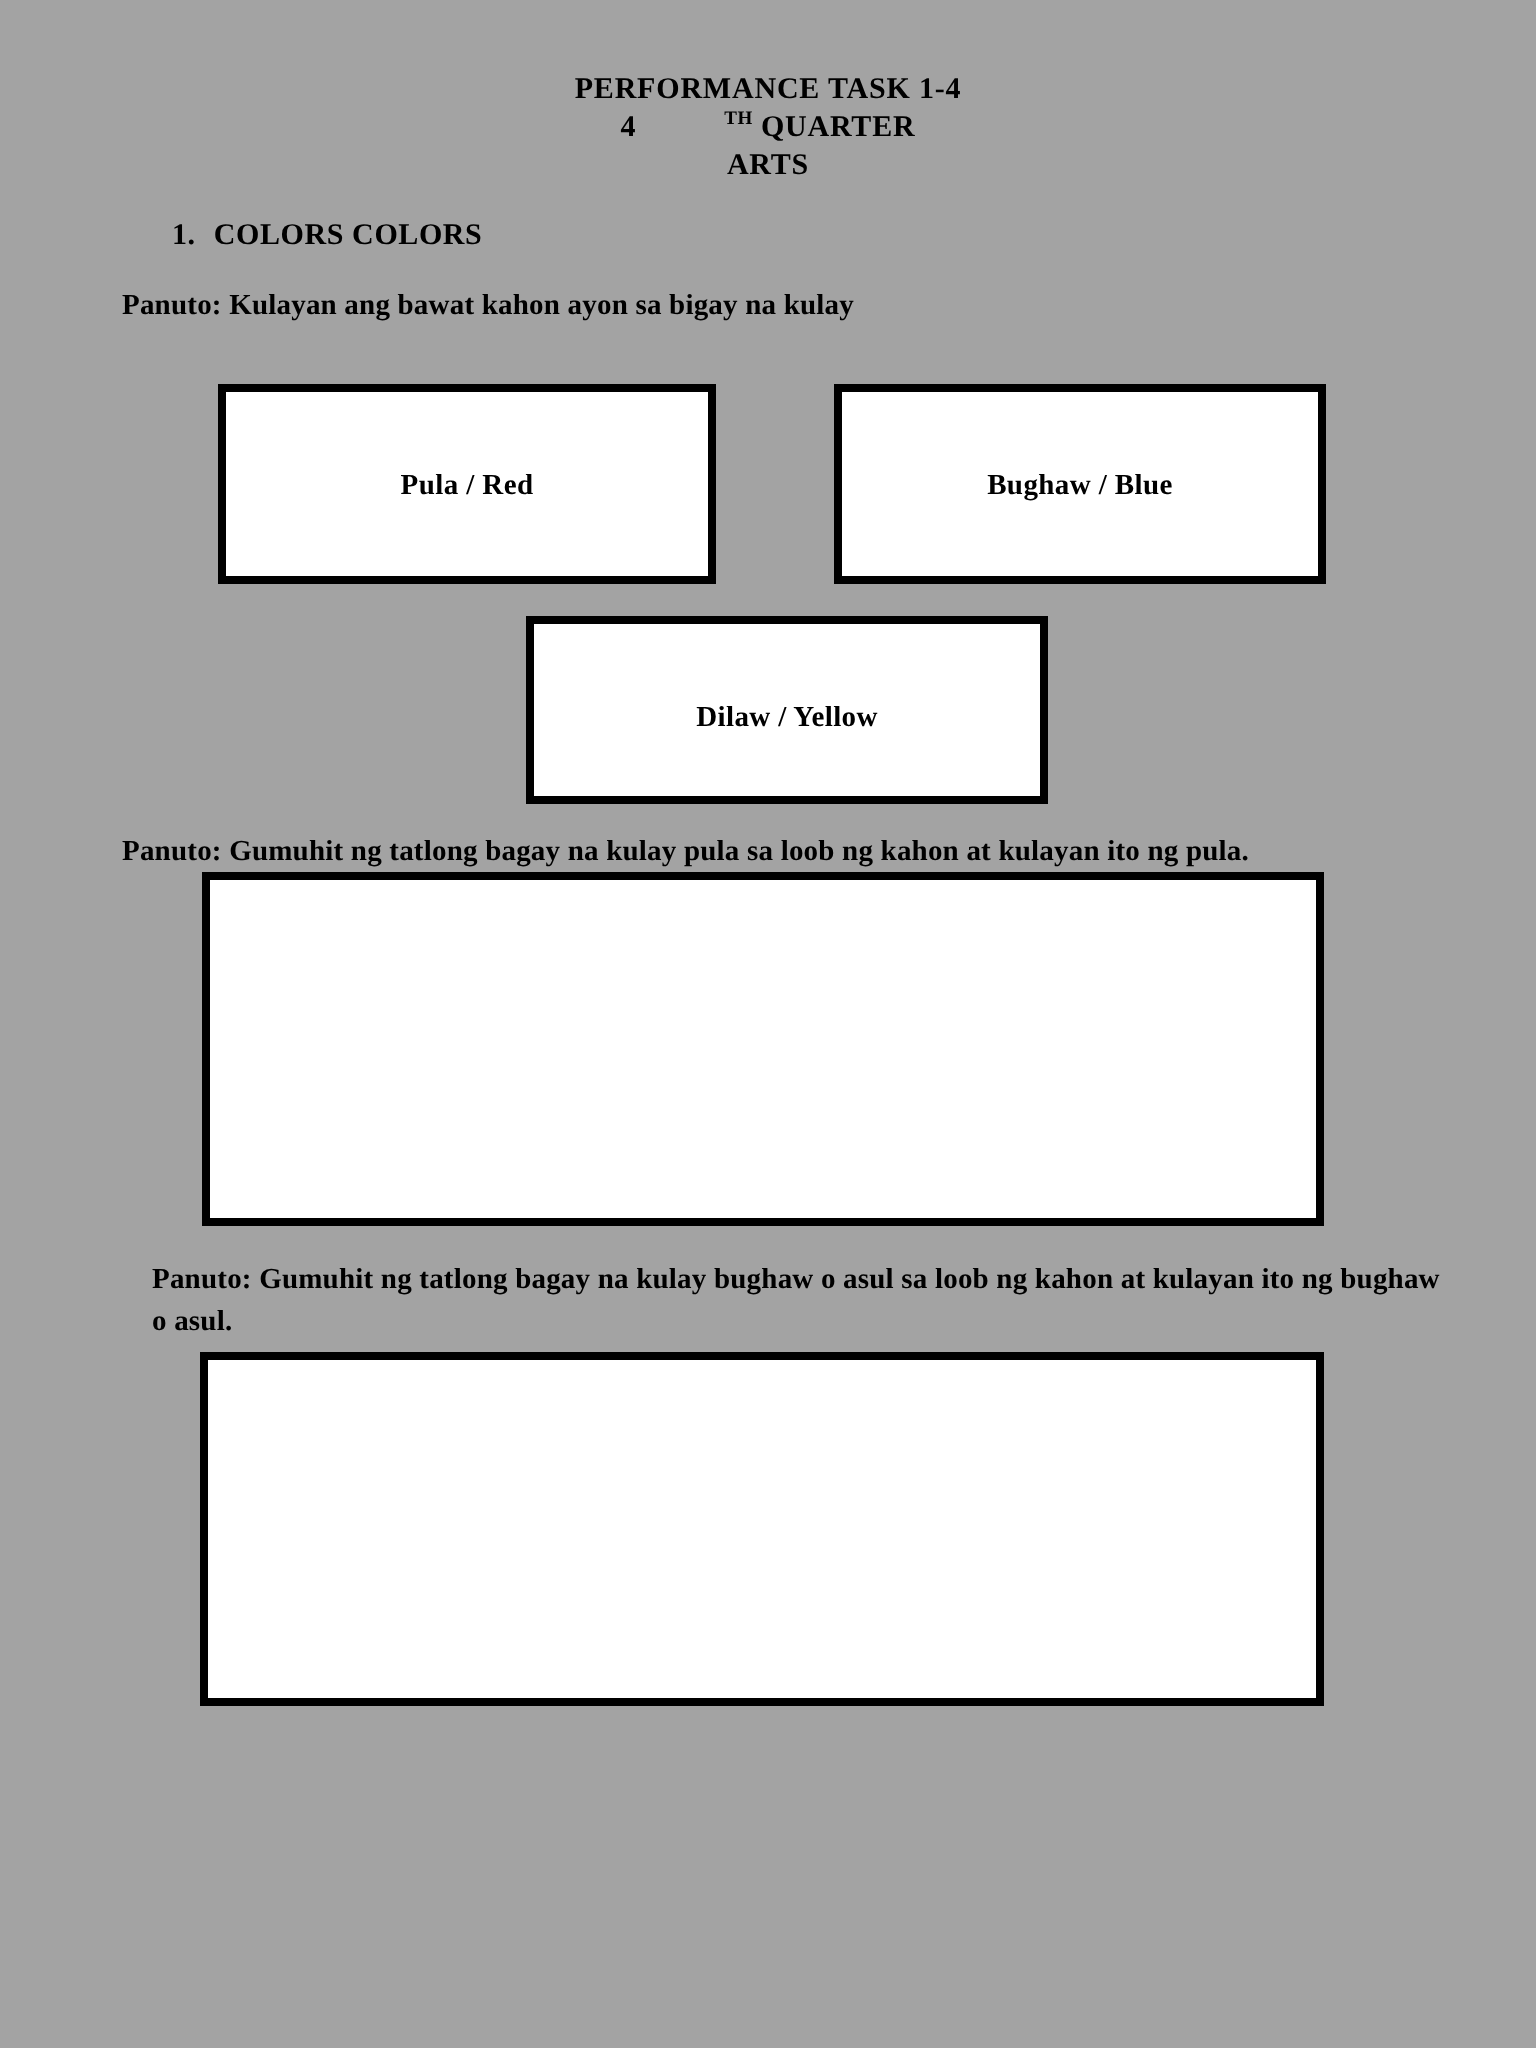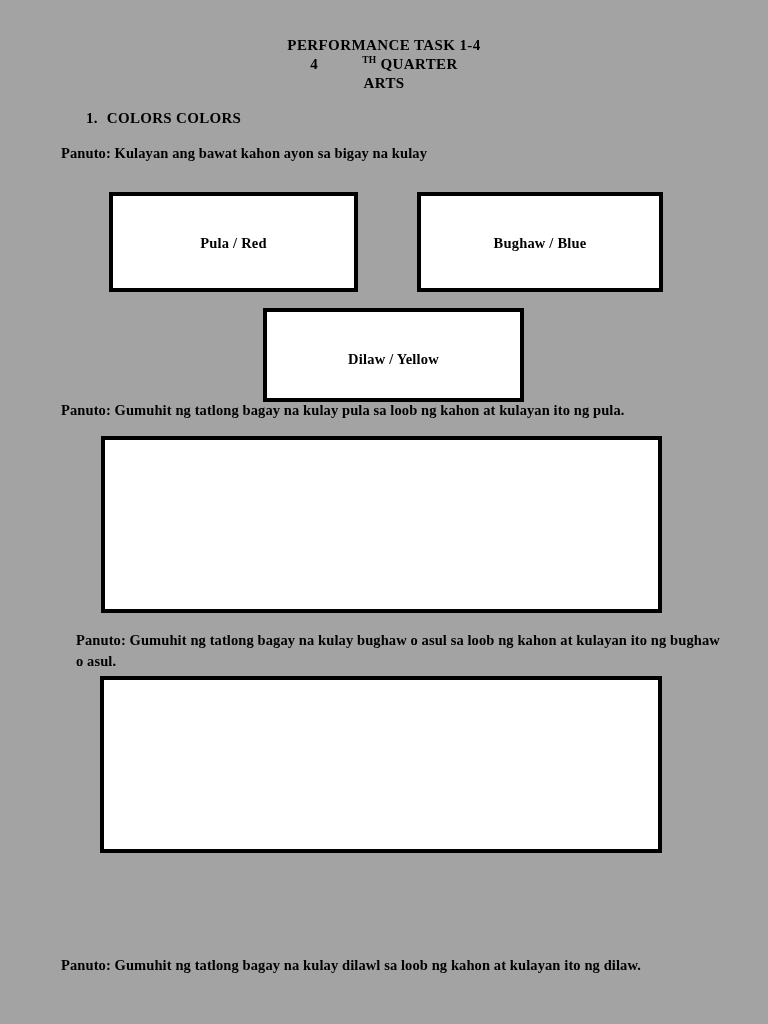--- a/index.html
+++ b/index.html
@@ -55,21 +55,21 @@
 
   
   .instruction {
     position: absolute;
     font-weight: bold;
     font-size: 14.5px;
     line-height: 21px;
     letter-spacing: 0.1px;
   }
   #instr-colors { left: 61px; top: 143px; width: 600px; }
-  #instr-red    { left: 61px; top: 400px; width: 640px; }
+  #instr-red    { left: 61px; top: 416px; width: 640px; }
   #instr-blue   { left: 61px; top: 630px; width: 645px; margin-left: 15px; }
   #instr-yellow { left: 61px; top: 955px; width: 660px; }
 
   
   .box {
     position: absolute;
     border: 4px solid #000000;
     background: #ffffff;
     box-sizing: border-box;
   }
@@ -128,15 +128,14 @@
   </div>
 
   <div class="instruction" id="instr-red">Panuto: Gumuhit ng tatlong bagay na kulay pula sa loob ng kahon at kulayan ito ng pula.</div>
 
   <div class="box" id="drawbox-red"></div>
 
   <div class="instruction" id="instr-blue">Panuto: Gumuhit ng tatlong bagay na kulay bughaw o asul sa loob ng kahon at kulayan ito ng bughaw o asul.</div>
 
   <div class="box" id="drawbox-blue"></div>
 
-  <div class="instruction" id="instr-yellow">Panuto: Gumuhit ng tatlong bagay na kulay dilawl sa loob ng kahon at kulayan ito ng dilaw.</div>
 
 </div>
 
 </body></html>

